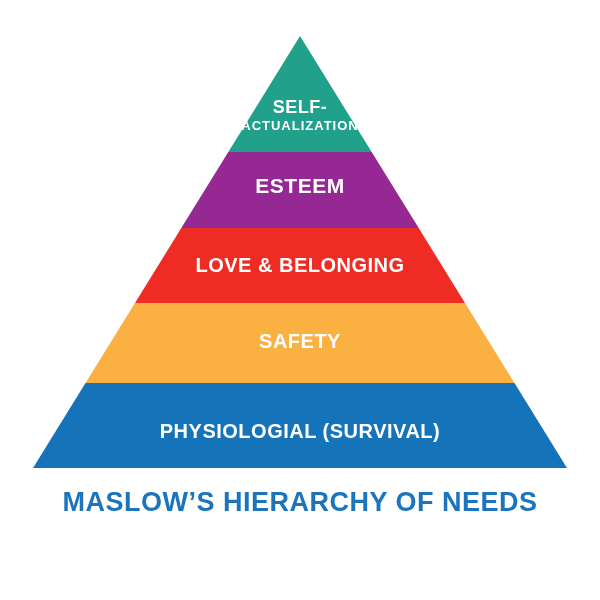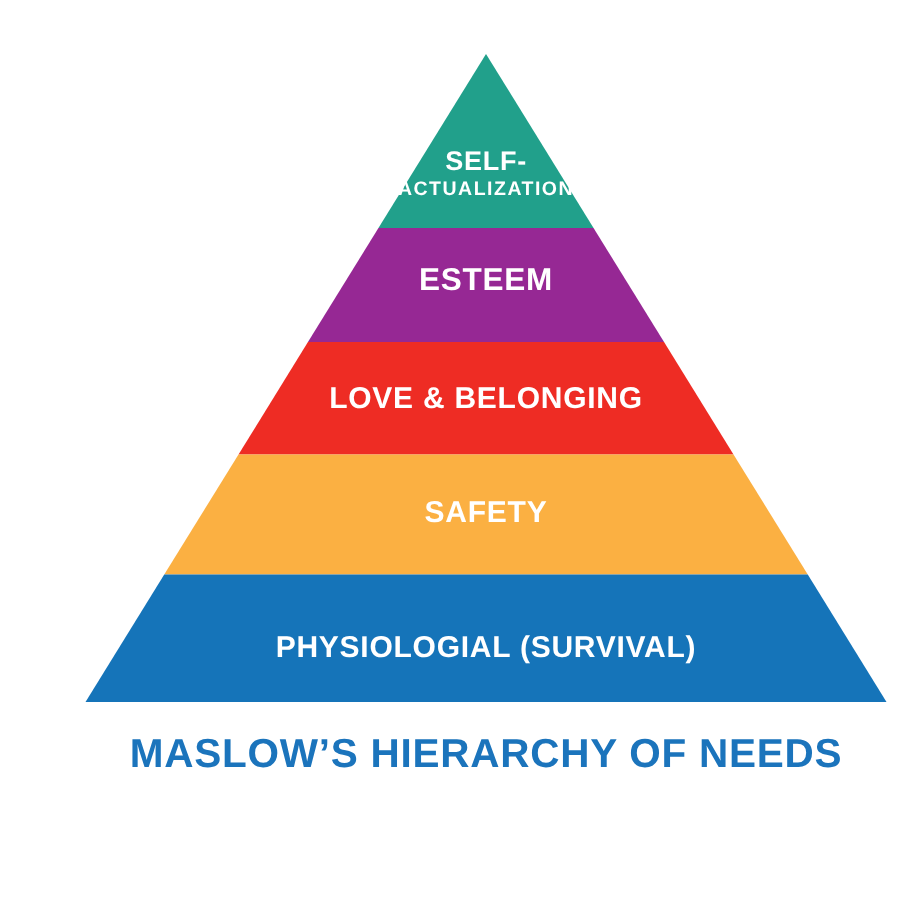--- a/index.html
+++ b/index.html
@@ -9,21 +9,20 @@
   body {
     width: 600px;
     height: 600px;
     background: #ffffff;
     font-family: "Liberation Sans", sans-serif;
     overflow: hidden;
   }
   .diagram-wrap {
     width: 516px;
     height: 600px;
-    padding-left: 24px;
   }
   svg {
     display: block;
   }
   svg text {
     font-family: "Liberation Sans", sans-serif;
     font-weight: 700;
   }
   .band-label {
     letter-spacing: 0.5px;

